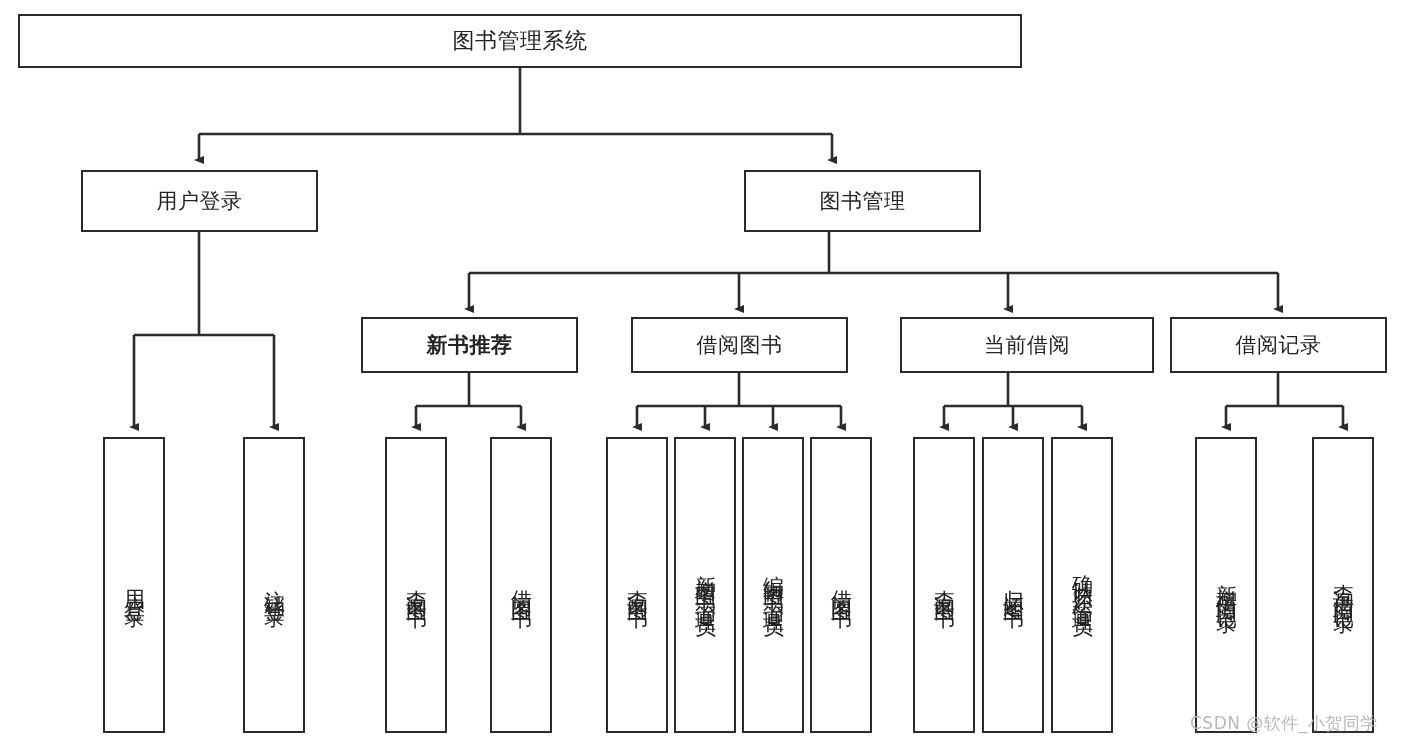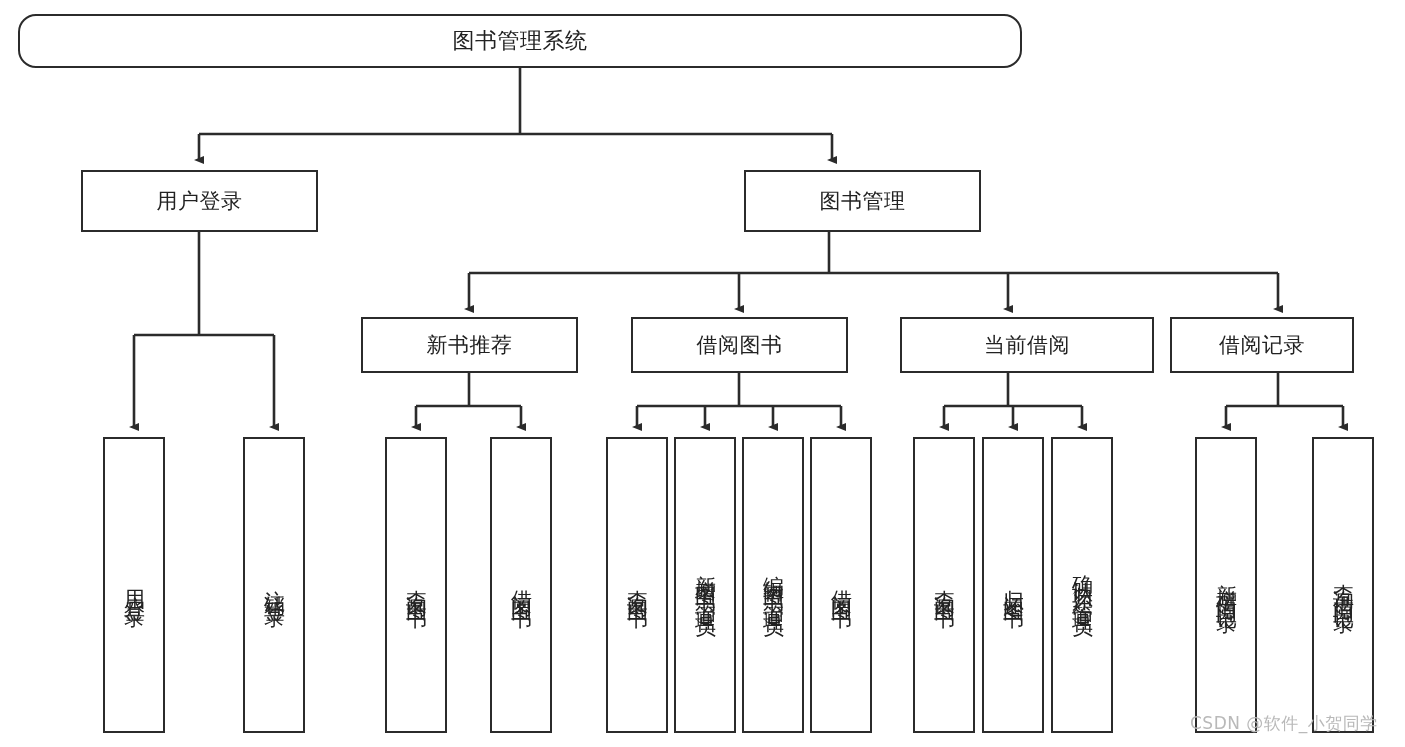--- a/index.html
+++ b/index.html
@@ -110,41 +110,41 @@
       <path d="M1013,406 L1013,427" marker-end="url(#arrow)"></path>
       <path d="M1082,406 L1082,427" marker-end="url(#arrow)"></path>
 
       <path d="M1278,373 L1278,406"></path>
       <path d="M1226,406 L1343,406"></path>
       <path d="M1226,406 L1226,427" marker-end="url(#arrow)"></path>
       <path d="M1343,406 L1343,427" marker-end="url(#arrow)"></path>
     </g>
   </svg>
 
-  <div class="node h root" style="left:18px; top:14px; width:1004px; height:54px;border-radius:18px;">
+  <div class="node h root" style="left:18px; top:14px; width:1004px; height:54px;">
     <span>图书管理系统</span>
   </div>
 
   <div class="node h" style="left:81px; top:170px; width:237px; height:62px;">
     <span>用户登录</span>
   </div>
   <div class="node h" style="left:744px; top:170px; width:237px; height:62px;">
     <span>图书管理</span>
   </div>
 
-  <div class="node h" style="left:361px; top:317px; width:217px; height:56px;">
+  <div class="node h" style="left:361px; top:317px; width:217px; height:56px;font-weight:bold;">
     <span>新书推荐</span>
   </div>
   <div class="node h" style="left:631px; top:317px; width:217px; height:56px;">
     <span>借阅图书</span>
   </div>
   <div class="node h" style="left:900px; top:317px; width:254px; height:56px;">
     <span>当前借阅</span>
   </div>
-  <div class="node h" style="left:1170px; top:317px; width:184px; height:56px;text-align:right;">
+  <div class="node h" style="left:1170px; top:317px; width:217px; height:56px;text-align:right;">
     <span>借阅记录</span>
   </div>
 
   <div class="node v" style="left:103px; top:437px; width:62px; height:296px;">
     <span class="vtext">用户登录</span>
   </div>
   <div class="node v" style="left:243px; top:437px; width:62px; height:296px;">
     <span class="vtext">注销登录</span>
   </div>
 

